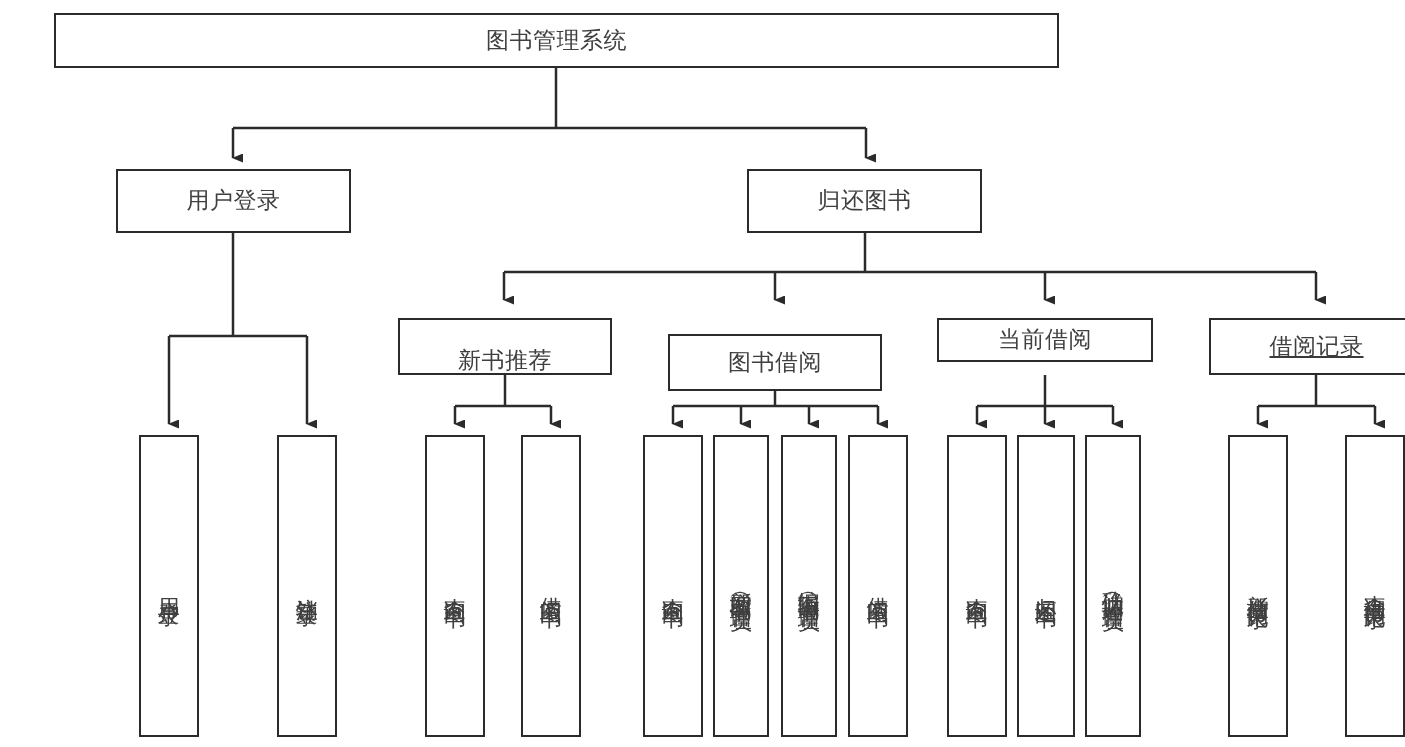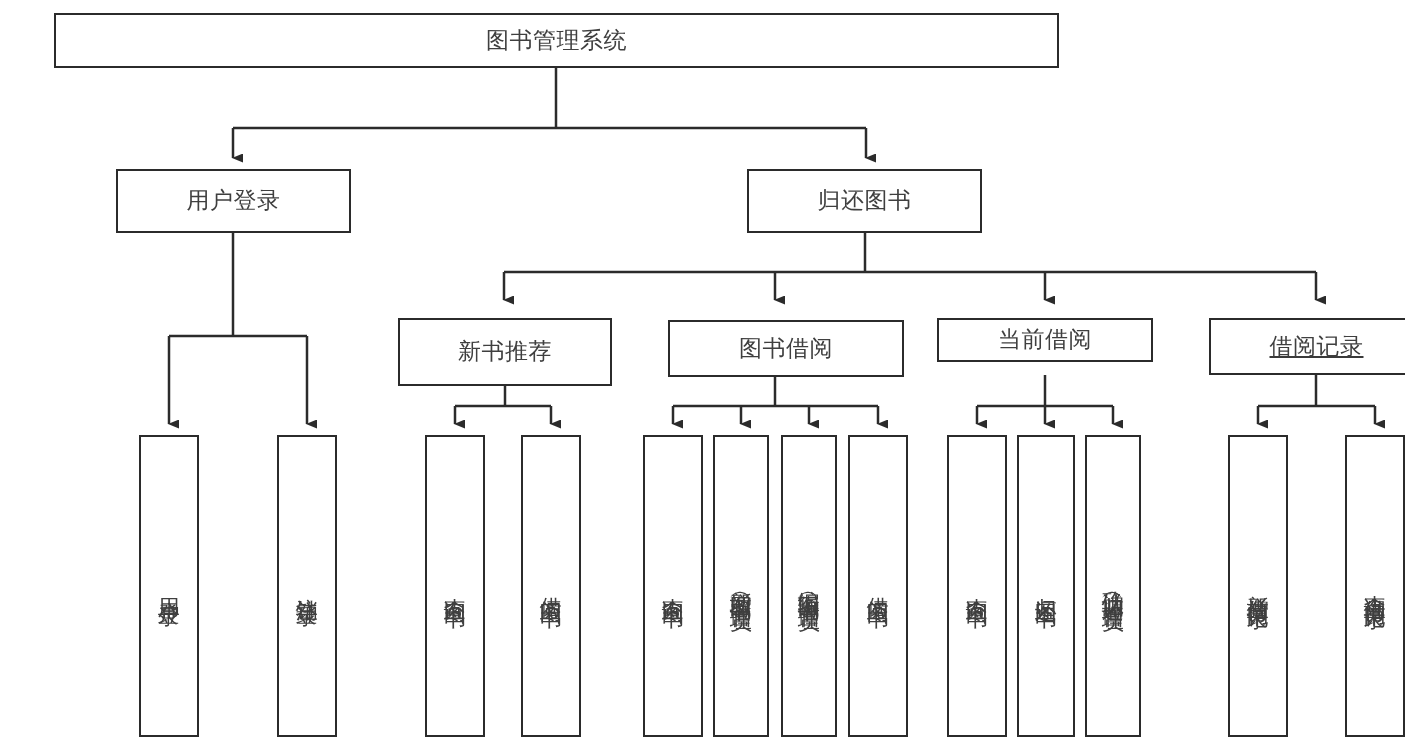--- a/index.html
+++ b/index.html
@@ -128,24 +128,24 @@
     <span class="label-h">图书管理系统</span>
   </div>
 
   <div class="node" style="left:80px; top:169px; width:235px; height:64px;">
     <span class="label-h">用户登录</span>
   </div>
   <div class="node" style="left:711px; top:169px; width:235px; height:64px;">
     <span class="label-h">归还图书</span>
   </div>
 
-  <div class="node" style="left:362px; top:318px; width:214px; height:68px;">
+  <div class="node" style="left:362px; top:318px; width:214px; height:57px;align-items:flex-end;">
     <span class="label-h">新书推荐</span>
   </div>
-  <div class="node" style="left:632px; top:320px; width:236px; height:57px;">
+  <div class="node" style="left:632px; top:334px; width:214px; height:57px;">
     <span class="label-h">图书借阅</span>
   </div>
   <div class="node" style="left:901px; top:318px; width:216px; height:44px;">
     <span class="label-h">当前借阅</span>
   </div>
   <div class="node" style="left:1173px; top:318px; width:215px; height:57px;text-decoration:underline;">
     <span class="label-h">借阅记录</span>
   </div>
 
   <div class="node leaf" style="left:103px; top:435px; width:60px; height:302px;">

